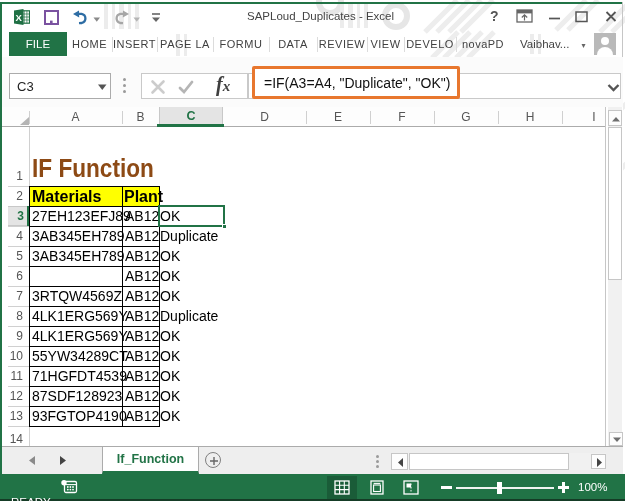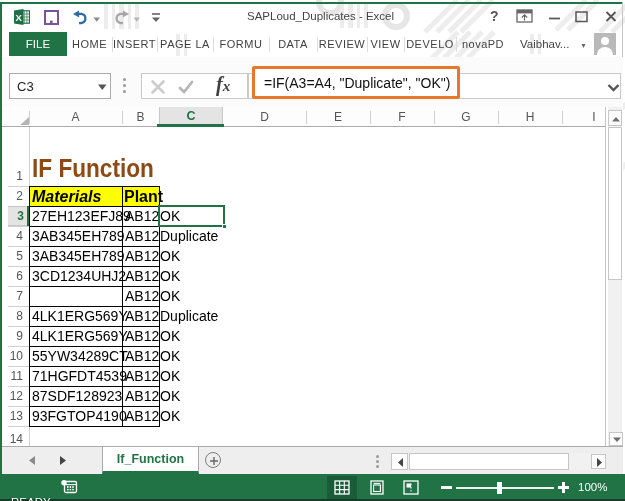--- a/index.html
+++ b/index.html
@@ -248,34 +248,34 @@
     <div class="abs" style="left:27px;top:139px;width:131px;height:1px;background:#000;"></div>
     <div class="abs" style="left:27px;top:159px;width:131px;height:1px;background:#000;"></div>
     <div class="abs" style="left:27px;top:179px;width:131px;height:1px;background:#000;"></div>
     <div class="abs" style="left:27px;top:199px;width:131px;height:1px;background:#000;"></div>
     <div class="abs" style="left:27px;top:219px;width:131px;height:1px;background:#000;"></div>
     <div class="abs" style="left:27px;top:239px;width:131px;height:1px;background:#000;"></div>
     <div class="abs" style="left:27px;top:259px;width:131px;height:1px;background:#000;"></div>
     <div class="abs" style="left:27px;top:279px;width:131px;height:1px;background:#000;"></div>
     <div class="abs" style="left:27px;top:299px;width:131px;height:1px;background:#000;"></div>
     <div class="abs" style="left:27px;top:319px;width:131px;height:1px;background:#000;"></div>
-    <div class="abs" style="left:30px;top:81px;font-size:16px;font-weight:bold;color:#000;line-height:17px;font-style:italic;">Materials</div>
+    <div class="abs" style="left:30px;top:81px;font-size:16px;font-weight:bold;color:#000;line-height:17px;">Materials</div>
     <div class="abs" style="left:122px;top:81px;font-size:16px;font-weight:bold;color:#000;line-height:17px;">Plant</div>
     <div class="abs" style="left:30px;top:102px;font-size:14px;color:#000;line-height:15px;text-align:center;">27EH123EFJ89</div>
     <div class="abs" style="left:123px;top:102px;font-size:14px;color:#000;line-height:15px;">AB12</div>
     <div class="abs" style="left:158px;top:102px;font-size:14px;color:#000;line-height:15px;">OK</div>
     <div class="abs" style="left:30px;top:122px;font-size:14px;color:#000;line-height:15px;">3AB345EH789</div>
     <div class="abs" style="left:123px;top:122px;font-size:14px;color:#000;line-height:15px;">AB12</div>
     <div class="abs" style="left:158px;top:122px;font-size:14px;color:#000;line-height:15px;">Duplicate</div>
     <div class="abs" style="left:30px;top:142px;font-size:14px;color:#000;line-height:15px;">3AB345EH789</div>
     <div class="abs" style="left:123px;top:142px;font-size:14px;color:#000;line-height:15px;">AB12</div>
     <div class="abs" style="left:158px;top:142px;font-size:14px;color:#000;line-height:15px;">OK</div>
-    <div class="abs" style="left:30px;top:162px;font-size:14px;color:#000;line-height:15px;">3CD1234UHJ2</div>
     <div class="abs" style="left:123px;top:162px;font-size:14px;color:#000;line-height:15px;">AB12</div>
     <div class="abs" style="left:158px;top:162px;font-size:14px;color:#000;line-height:15px;">OK</div>
+    <div class="abs" style="left:30px;top:182px;font-size:14px;color:#000;line-height:15px;">3RTQW4569Z</div>
     <div class="abs" style="left:123px;top:182px;font-size:14px;color:#000;line-height:15px;">AB12</div>
     <div class="abs" style="left:158px;top:182px;font-size:14px;color:#000;line-height:15px;">OK</div>
     <div class="abs" style="left:30px;top:202px;font-size:14px;color:#000;line-height:15px;">4LK1ERG569Y</div>
     <div class="abs" style="left:123px;top:202px;font-size:14px;color:#000;line-height:15px;">AB12</div>
     <div class="abs" style="left:158px;top:202px;font-size:14px;color:#000;line-height:15px;">Duplicate</div>
     <div class="abs" style="left:30px;top:222px;font-size:14px;color:#000;line-height:15px;">4LK1ERG569Y</div>
     <div class="abs" style="left:123px;top:222px;font-size:14px;color:#000;line-height:15px;">AB12</div>
     <div class="abs" style="left:158px;top:222px;font-size:14px;color:#000;line-height:15px;">OK</div>
     <div class="abs" style="left:30px;top:242px;font-size:14px;color:#000;line-height:15px;">55YW34289CT</div>
     <div class="abs" style="left:123px;top:242px;font-size:14px;color:#000;line-height:15px;">AB12</div>

